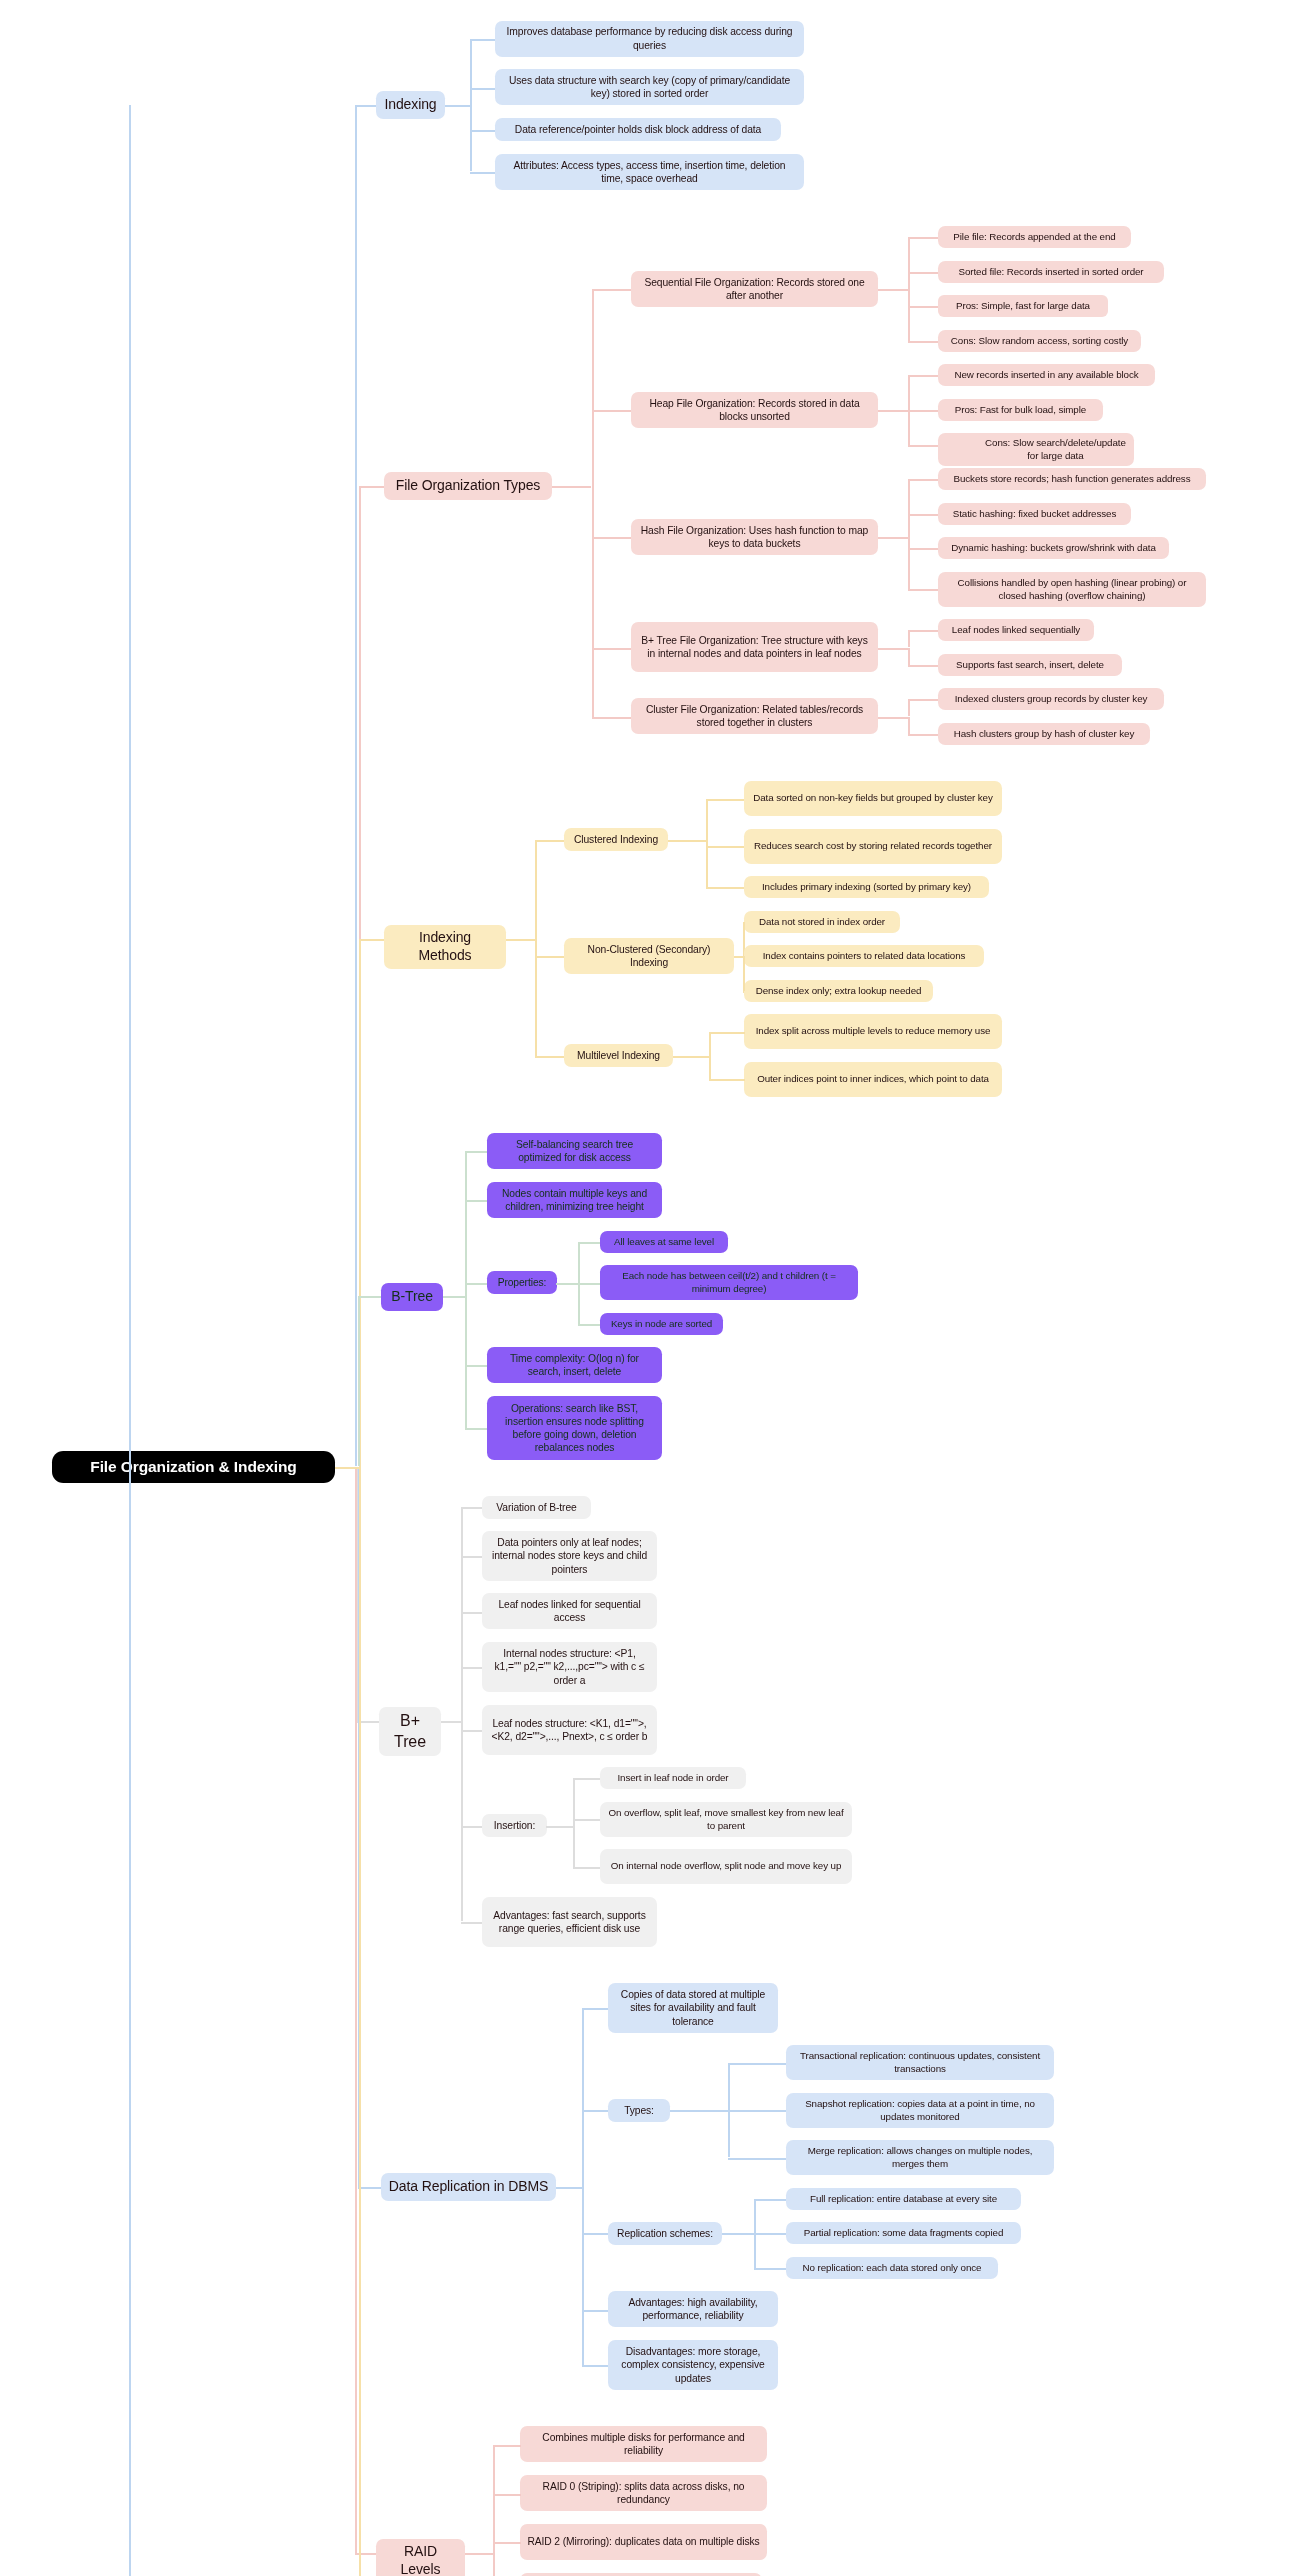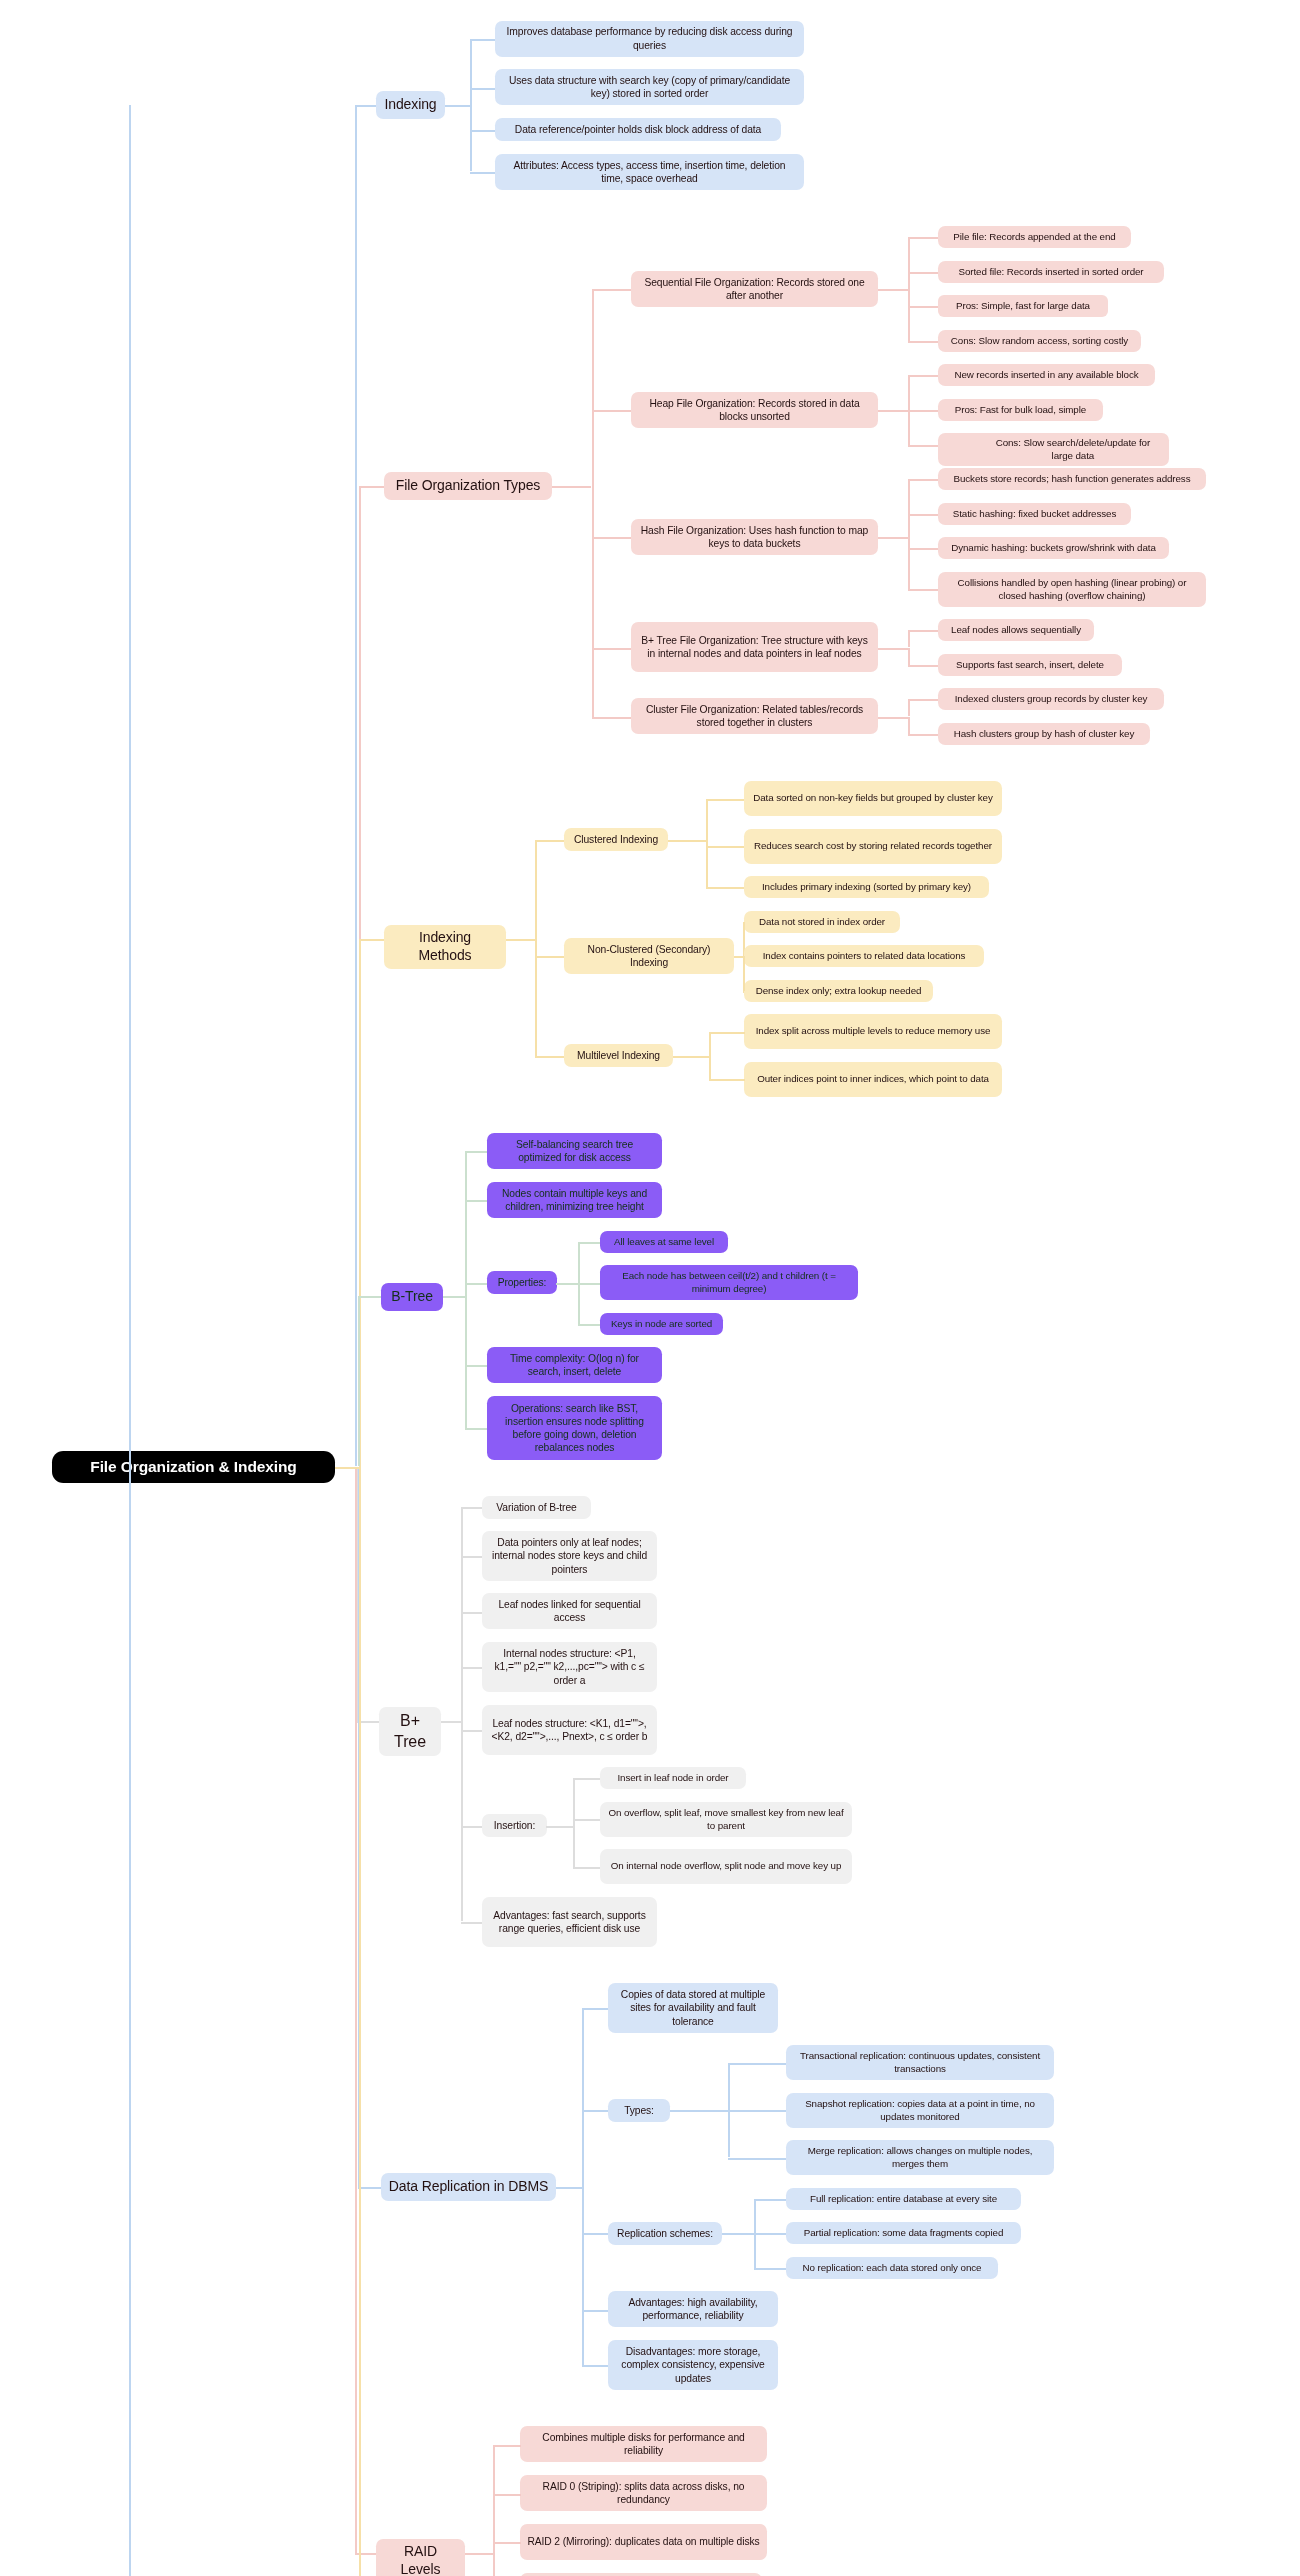--- a/index.html
+++ b/index.html
@@ -110,21 +110,21 @@
       <div class="h e-pink" style="left: 552px; top: 486px; width: 39px;"></div>
       <div class="v e-pink" style="left: 592px; top: 410px; height: 76px;"></div>
       <div class="h e-pink" style="left: 592px; top: 410px; width: 39px;"></div>
       <div class="node c-pink lvl3" style="left: 938px; top: 364px; width: 217px; min-height: 22px; font-size: 9.8px;">New records inserted in any available block</div>
       <div class="h e-pink" style="left: 878px; top: 410px; width: 30px;"></div>
       <div class="v e-pink" style="left: 908px; top: 375px; height: 35px;"></div>
       <div class="h e-pink" style="left: 908px; top: 375px; width: 30px;"></div>
       <div class="node c-pink lvl3" style="left: 938px; top: 399px; width: 165px; min-height: 22px; font-size: 9.8px;">Pros: Fast for bulk load, simple</div>
       <div class="h e-pink" style="left: 878px; top: 410px; width: 30px;"></div>
       <div class="h e-pink" style="left: 908px; top: 410px; width: 30px;"></div>
-      <div class="node c-pink lvl3" style="left: 938px; top: 433px; width: 231px; min-height: 22px; font-size: 9.8px; padding-left: 46px;">Cons: Slow search/delete/update for large data</div>
+      <div class="node c-pink lvl3" style="left: 938px; top: 433px; width: 196px; min-height: 22px; font-size: 9.8px; padding-left: 46px;">Cons: Slow search/delete/update for large data</div>
       <div class="h e-pink" style="left: 878px; top: 410px; width: 30px;"></div>
       <div class="v e-pink" style="left: 908px; top: 410px; height: 35px;"></div>
       <div class="h e-pink" style="left: 908px; top: 445px; width: 30px;"></div>
       <div class="node c-pink lvl2" style="left: 631px; top: 519px; width: 247px; min-height: 36px; font-size: 10.3px;">Hash File Organization: Uses hash function to map keys to data buckets</div>
       <div class="h e-pink" style="left: 552px; top: 486px; width: 39px;"></div>
       <div class="v e-pink" style="left: 592px; top: 486px; height: 52px;"></div>
       <div class="h e-pink" style="left: 592px; top: 537px; width: 39px;"></div>
       <div class="node c-pink lvl3" style="left: 938px; top: 468px; width: 268px; min-height: 22px; font-size: 9.8px;">Buckets store records; hash function generates address</div>
       <div class="h e-pink" style="left: 878px; top: 537px; width: 30px;"></div>
       <div class="v e-pink" style="left: 908px; top: 479px; height: 58px;"></div>
@@ -138,21 +138,21 @@
       <div class="v e-pink" style="left: 908px; top: 537px; height: 10.8px;"></div>
       <div class="h e-pink" style="left: 908px; top: 548px; width: 30px;"></div>
       <div class="node c-pink lvl3" style="left: 938px; top: 572px; width: 268px; min-height: 35px; font-size: 9.8px;">Collisions handled by open hashing (linear probing) or closed hashing (overflow chaining)</div>
       <div class="h e-pink" style="left: 878px; top: 537px; width: 30px;"></div>
       <div class="v e-pink" style="left: 908px; top: 537px; height: 52px;"></div>
       <div class="h e-pink" style="left: 908px; top: 589px; width: 30px;"></div>
       <div class="node c-pink lvl2" style="left: 631px; top: 622px; width: 247px; min-height: 50px; font-size: 10.3px;">B+ Tree File Organization: Tree structure with keys in internal nodes and data pointers in leaf nodes</div>
       <div class="h e-pink" style="left: 552px; top: 486px; width: 39px;"></div>
       <div class="v e-pink" style="left: 592px; top: 486px; height: 162px;"></div>
       <div class="h e-pink" style="left: 592px; top: 648px; width: 39px;"></div>
-      <div class="node c-pink lvl3" style="left: 938px; top: 619px; width: 156px; min-height: 22px; font-size: 9.8px;">Leaf nodes allows sequentially</div>
+      <div class="node c-pink lvl3" style="left: 938px; top: 619px; width: 156px; min-height: 22px; font-size: 9.8px;">Leaf nodes linked sequentially</div>
       <div class="h e-pink" style="left: 878px; top: 648px; width: 30px;"></div>
       <div class="v e-pink" style="left: 908px; top: 630px; height: 17.3px;"></div>
       <div class="h e-pink" style="left: 908px; top: 630px; width: 30px;"></div>
       <div class="node c-pink lvl3" style="left: 938px; top: 654px; width: 184px; min-height: 22px; font-size: 9.8px;">Supports fast search, insert, delete</div>
       <div class="h e-pink" style="left: 878px; top: 648px; width: 30px;"></div>
       <div class="v e-pink" style="left: 908px; top: 648px; height: 17.3px;"></div>
       <div class="h e-pink" style="left: 908px; top: 665px; width: 30px;"></div>
       <div class="node c-pink lvl2" style="left: 631px; top: 698px; width: 247px; min-height: 36px; font-size: 10.3px;">Cluster File Organization: Related tables/records stored together in clusters</div>
       <div class="h e-pink" style="left: 552px; top: 486px; width: 39px;"></div>
       <div class="v e-pink" style="left: 592px; top: 486px; height: 231px;"></div>

